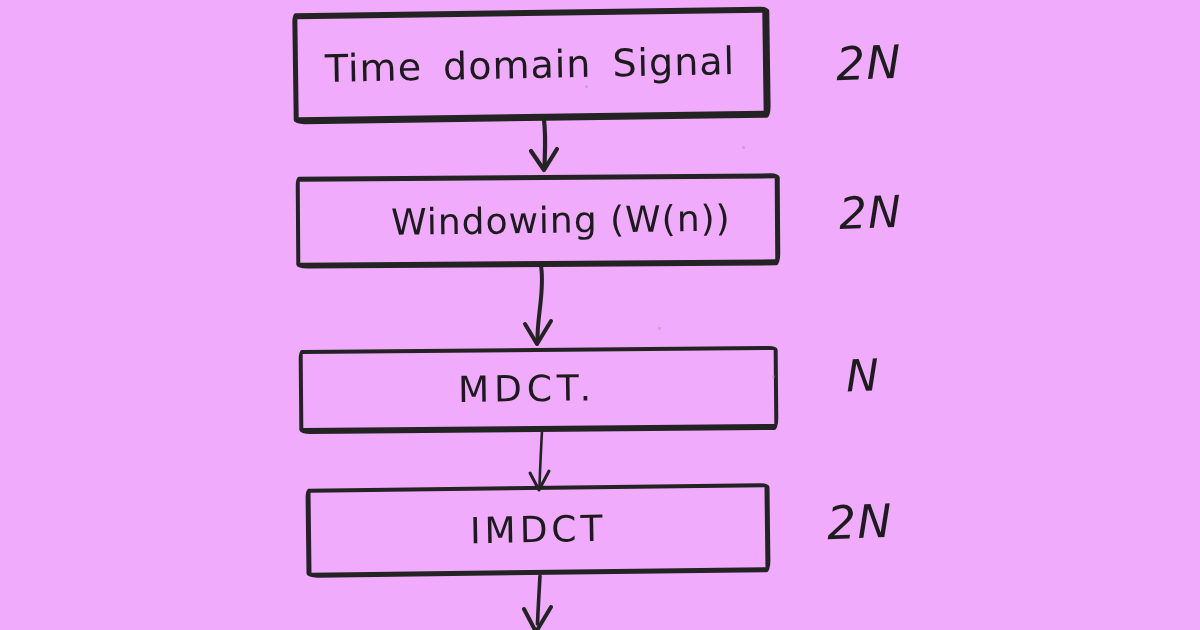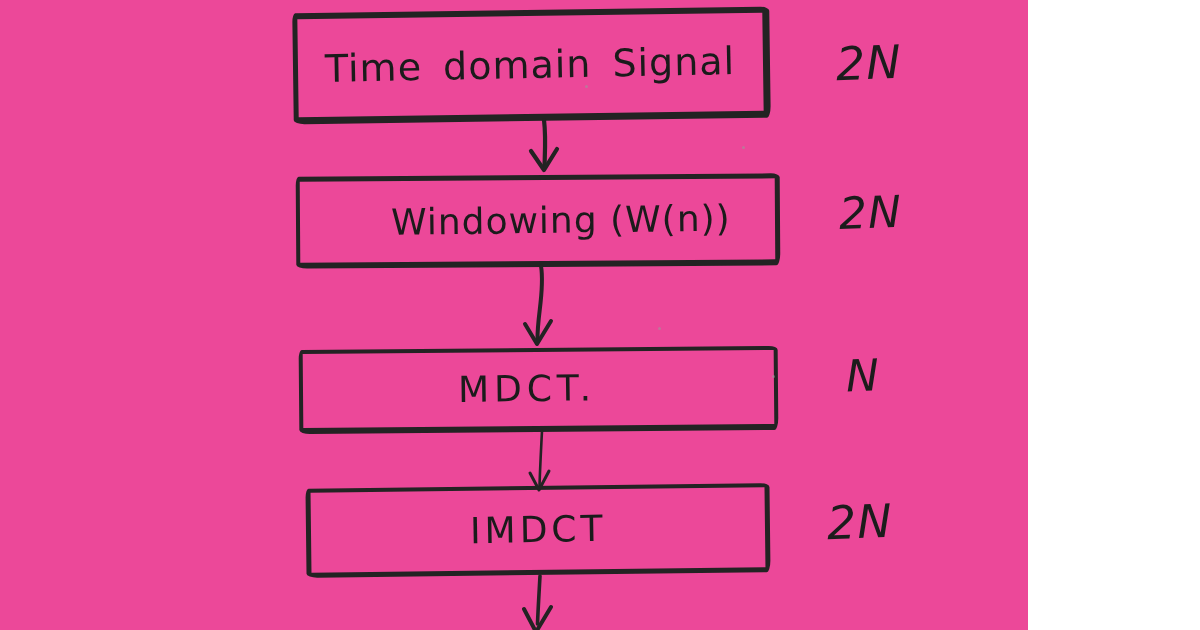--- a/index.html
+++ b/index.html
@@ -5,23 +5,23 @@
   html, body {
     margin: 0;
     padding: 0;
     width: 1200px;
     height: 630px;
     overflow: hidden;
     background: #ffffff;
   }
   .canvas {
     position: relative;
-    width: 1028px;
+    width: 1200px;
     height: 630px;
-    background: #ec4899;
+    background: #f0abfc;
     font-family: "DejaVu Sans", sans-serif;
     color: #1f1f1f;
   }
   .node {
     position: absolute;
     box-sizing: content-box;
     border-style: solid;
     border-color: #232323;
     display: flex;
     align-items: center;

